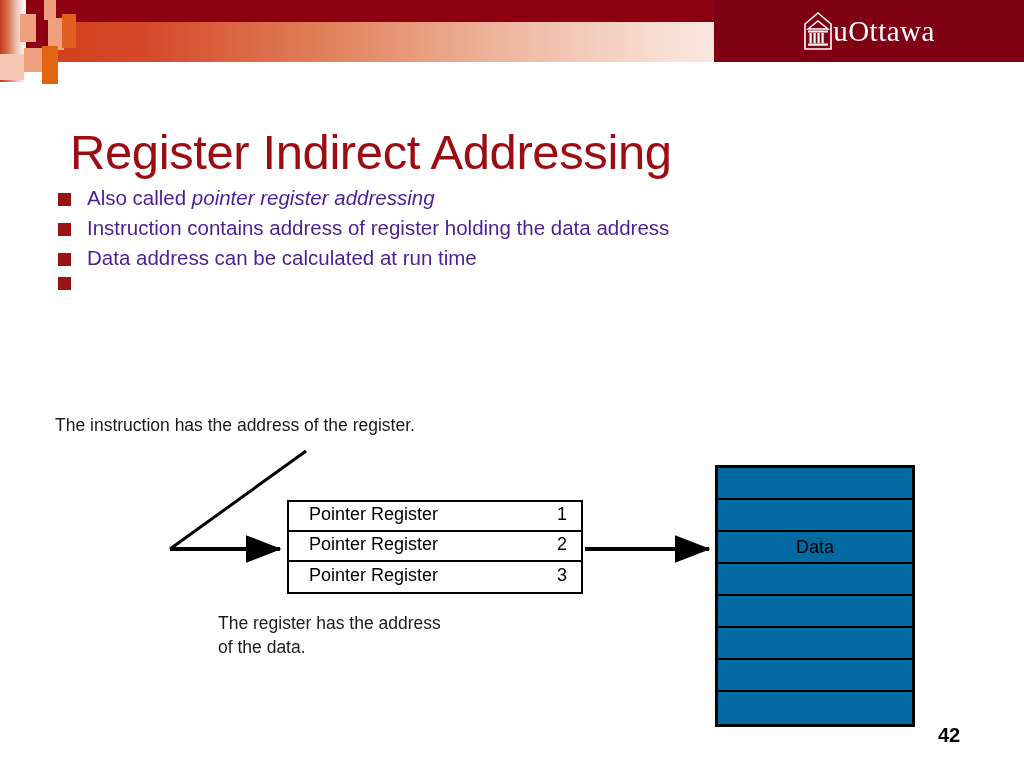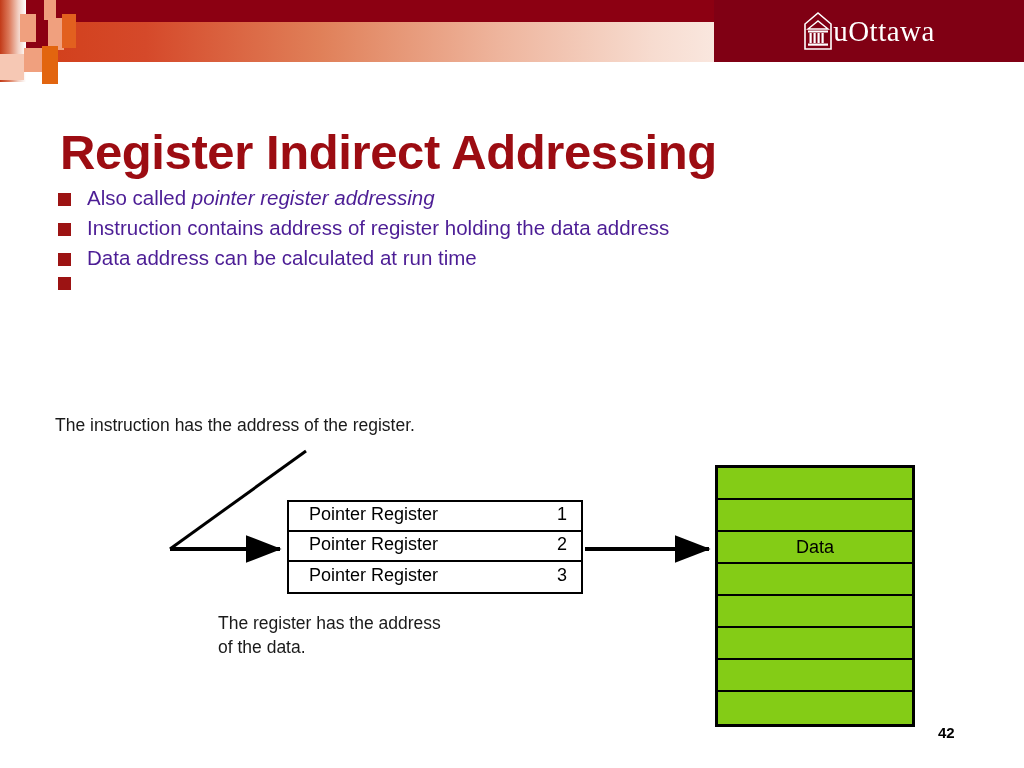--- a/index.html
+++ b/index.html
@@ -71,24 +71,24 @@
   .d4 { left: 48px; top: 18px; width: 16px; height: 32px; background: #f0a07e; }
   .d5 { left: 44px; top: 0;  width: 12px; height: 20px; background: #ef9e7c; }
   .d6 { left: 62px; top: 14px; width: 14px; height: 34px; background: #e2601f; }
   .d7 { left: 24px; top: 48px; width: 18px; height: 24px; background: #f0a07e; }
   .d8 { left: 42px; top: 46px; width: 16px; height: 38px; background: #e2650f; }
   .d9 { left: 0;  top: 54px; width: 24px; height: 26px; background: #f6c8b4; }
 
   
   #title {
     position: absolute;
-    left: 60px; top: 94px;
+    left: 70px; top: 94px;
     color: #9c0c12;
     font-size: 49px;
-    font-weight: bold;
+    font-weight: normal;
     letter-spacing: -0.4px;
     line-height: 1.05;
     white-space: nowrap;
   }
 
   
   #bullets {
     position: absolute;
     left: 58px; top: 186px;
     width: 920px;
@@ -157,40 +157,40 @@
   .reg-row:last-child { border-bottom: none; }
   .reg-label { flex: 1 1 auto; }
   .reg-num   { flex: 0 0 auto; width: 26px; text-align: right; }
 
   
   #mem-table {
     position: absolute;
     left: 715px; top: 465px;
     width: 200px;
     border: 3px solid #000;
-    background: #84cc16;
+    background: #0369a1;
     box-sizing: border-box;
   }
   .mem-row {
     height: 32px;
     box-sizing: border-box;
     border-bottom: 2px solid #000;
     display: flex;
     align-items: center;
     justify-content: center;
     font-size: 18px;
     color: #000;
   }
   .mem-row:last-child { border-bottom: none; }
 
   
   #pagenum {
     position: absolute;
     left: 938px; top: 724px;
-    font-size: 15px;
+    font-size: 20px;
     font-weight: bold;
     color: #000;
   }
 
   svg.arrows {
     position: absolute;
     left: 0; top: 0;
     width: 1024px; height: 768px;
   }
 </style>

